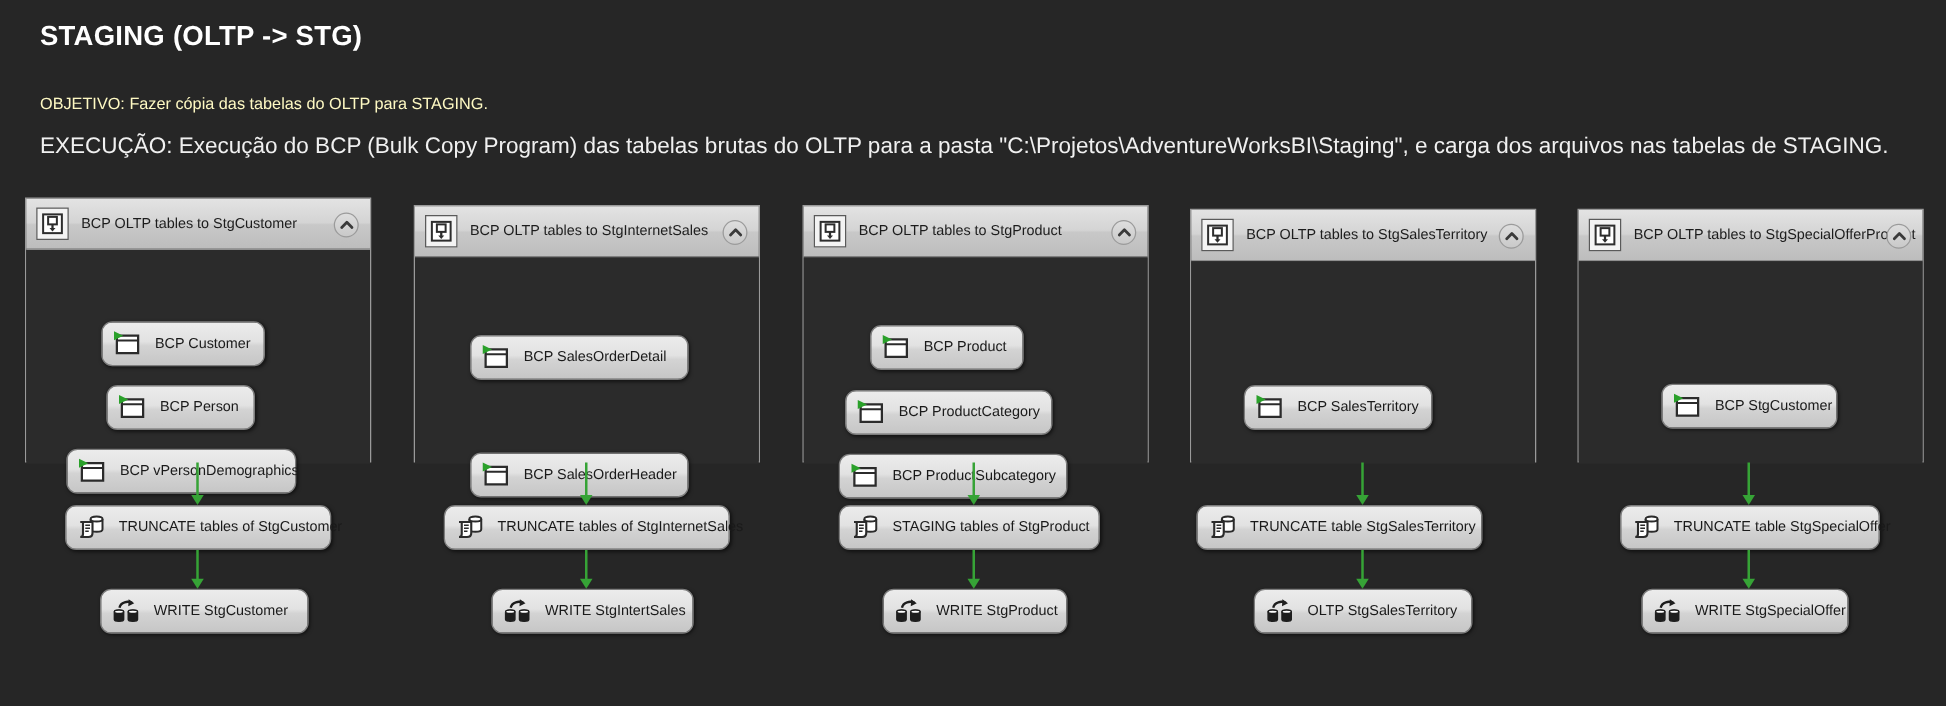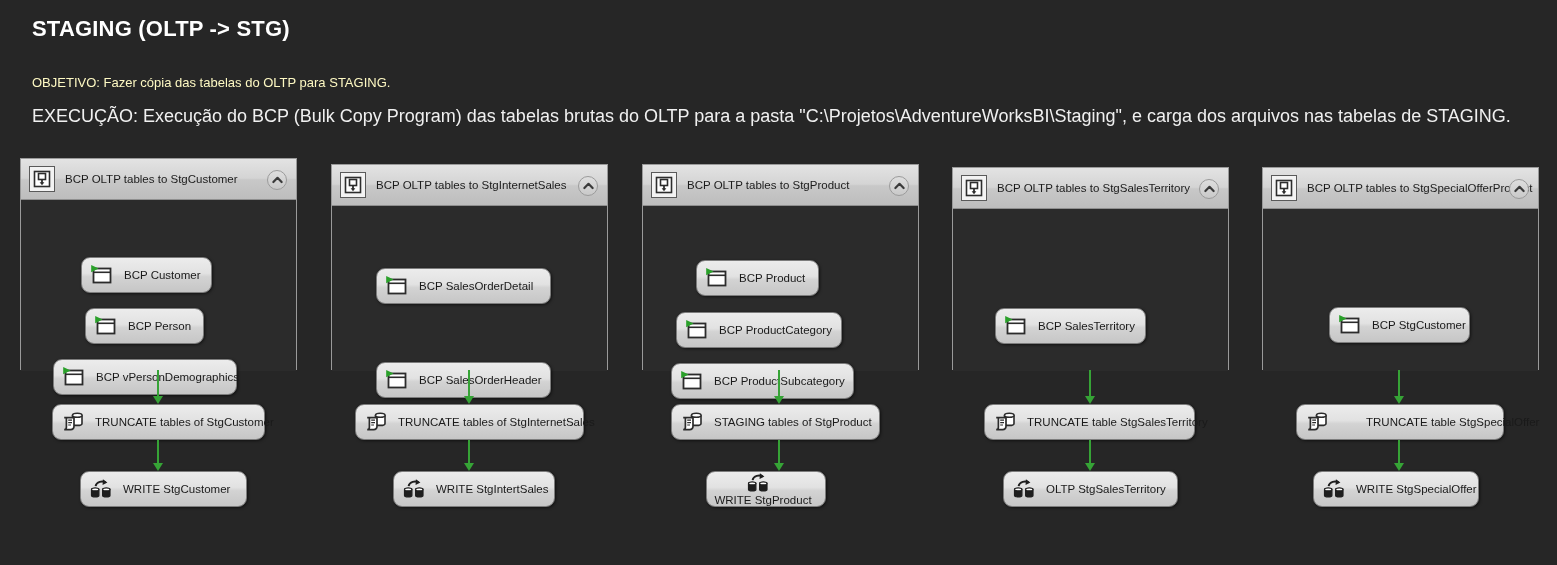--- a/index.html
+++ b/index.html
@@ -293,21 +293,21 @@
       </g>
       <g stroke="#2b2b2b" stroke-width="1.7" fill="#ffffff">
         <path d="M3.2 6.6 H13.0 V15.3 C13.0 17.4 11.6 18.6 9.6 18.6 H3.2 C4.6 18.6 5.4 17.7 5.4 16.2 V6.6 Z"></path>
       </g>
       <path d="M7.2 9.2 H11.0 M7.2 11.6 H11.0 M7.2 14.0 H10.0" stroke="#2b2b2b" stroke-width="1.2"></path>
     </svg></span>
       <span class="task-label">STAGING tables of StgProduct</span>
     </div>
     <div class="connector" style="left: 778px; top: 440px; height: 24px;"></div>
     <div class="arrow-head" style="left: 774px; top: 463px;"></div>
-    <div class="task-node" style="left: 706px; top: 471px; width: 120px; flex-direction: column;">
+    <div class="task-node" style="left: 706px; top: 471px; width: 148px;">
       <span class="task-icon"><svg width="26" height="22" viewBox="0 0 26 22">
       <g fill="#1e1e1e" stroke="#1e1e1e" stroke-width="1.2">
         <path d="M2.5 11.5 C2.5 10.6 4.3 10.1 6.2 10.1 C8.1 10.1 9.9 10.6 9.9 11.5 L9.9 17.5 C9.9 18.4 8.1 18.9 6.2 18.9 C4.3 18.9 2.5 18.4 2.5 17.5 Z"></path>
         <path d="M13.6 11.5 C13.6 10.6 15.4 10.1 17.3 10.1 C19.2 10.1 21.0 10.6 21.0 11.5 L21.0 17.5 C21.0 18.4 19.2 18.9 17.3 18.9 C15.4 18.9 13.6 18.4 13.6 17.5 Z"></path>
       </g>
       <g fill="#ffffff" stroke="#1e1e1e" stroke-width="1.1">
         <ellipse cx="6.2" cy="11.4" rx="3.7" ry="1.4"></ellipse>
         <ellipse cx="17.3" cy="11.4" rx="3.7" ry="1.4"></ellipse>
       </g>
       <path d="M6.6 8.2 C7.4 3.4 13.4 2.6 16.6 4.3" fill="none" stroke="#1e1e1e" stroke-width="1.9"></path>
@@ -338,21 +338,21 @@
       <rect x="3.5" y="4.5" width="17" height="14" fill="#ffffff" stroke="#2b2b2b" stroke-width="1.8"></rect>
       <path d="M3.5 8.3 H20.5" stroke="#2b2b2b" stroke-width="1.6"></path>
       <path d="M1.2 1.0 L8.6 4.6 L1.2 8.2 Z" fill="#2aa02a"></path>
     </svg></span>
           <span class="task-label">BCP SalesTerritory</span>
         </div>
       </div>
     </div>
     <div class="connector" style="left: 1089px; top: 370px; height: 27px;"></div>
     <div class="arrow-head" style="left: 1085px; top: 396px;"></div>
-    <div class="task-node" style="left: 984px; top: 404px; width: 211px;">
+    <div class="task-node" style="left: 957px; top: 404px; width: 229px;">
       <span class="task-icon"><svg width="24" height="22" viewBox="0 0 24 22">
       <g stroke="#2b2b2b" stroke-width="1.6" fill="#ffffff">
         <path d="M11.5 4.2 C11.5 2.9 14 2.2 16.3 2.2 C18.6 2.2 21 2.9 21 4.2 L21 12.4 C21 13.7 18.6 14.4 16.3 14.4 C14 14.4 11.5 13.7 11.5 12.4 Z"></path>
         <path d="M11.5 4.2 C11.5 5.5 14 6.2 16.3 6.2 C18.6 6.2 21 5.5 21 4.2"></path>
       </g>
       <g stroke="#2b2b2b" stroke-width="1.7" fill="#ffffff">
         <path d="M3.2 6.6 H13.0 V15.3 C13.0 17.4 11.6 18.6 9.6 18.6 H3.2 C4.6 18.6 5.4 17.7 5.4 16.2 V6.6 Z"></path>
       </g>
       <path d="M7.2 9.2 H11.0 M7.2 11.6 H11.0 M7.2 14.0 H10.0" stroke="#2b2b2b" stroke-width="1.2"></path>
     </svg></span>
@@ -398,21 +398,21 @@
       <rect x="3.5" y="4.5" width="17" height="14" fill="#ffffff" stroke="#2b2b2b" stroke-width="1.8"></rect>
       <path d="M3.5 8.3 H20.5" stroke="#2b2b2b" stroke-width="1.6"></path>
       <path d="M1.2 1.0 L8.6 4.6 L1.2 8.2 Z" fill="#2aa02a"></path>
     </svg></span>
           <span class="task-label">BCP StgCustomer</span>
         </div>
       </div>
     </div>
     <div class="connector" style="left: 1398px; top: 370px; height: 27px;"></div>
     <div class="arrow-head" style="left: 1394px; top: 396px;"></div>
-    <div class="task-node" style="left: 1296px; top: 404px; width: 208px; gap: 27px;">
+    <div class="task-node" style="left: 1296px; top: 404px; width: 208px;">
       <span class="task-icon"><svg width="24" height="22" viewBox="0 0 24 22">
       <g stroke="#2b2b2b" stroke-width="1.6" fill="#ffffff">
         <path d="M11.5 4.2 C11.5 2.9 14 2.2 16.3 2.2 C18.6 2.2 21 2.9 21 4.2 L21 12.4 C21 13.7 18.6 14.4 16.3 14.4 C14 14.4 11.5 13.7 11.5 12.4 Z"></path>
         <path d="M11.5 4.2 C11.5 5.5 14 6.2 16.3 6.2 C18.6 6.2 21 5.5 21 4.2"></path>
       </g>
       <g stroke="#2b2b2b" stroke-width="1.7" fill="#ffffff">
         <path d="M3.2 6.6 H13.0 V15.3 C13.0 17.4 11.6 18.6 9.6 18.6 H3.2 C4.6 18.6 5.4 17.7 5.4 16.2 V6.6 Z"></path>
       </g>
       <path d="M7.2 9.2 H11.0 M7.2 11.6 H11.0 M7.2 14.0 H10.0" stroke="#2b2b2b" stroke-width="1.2"></path>
     </svg></span>

